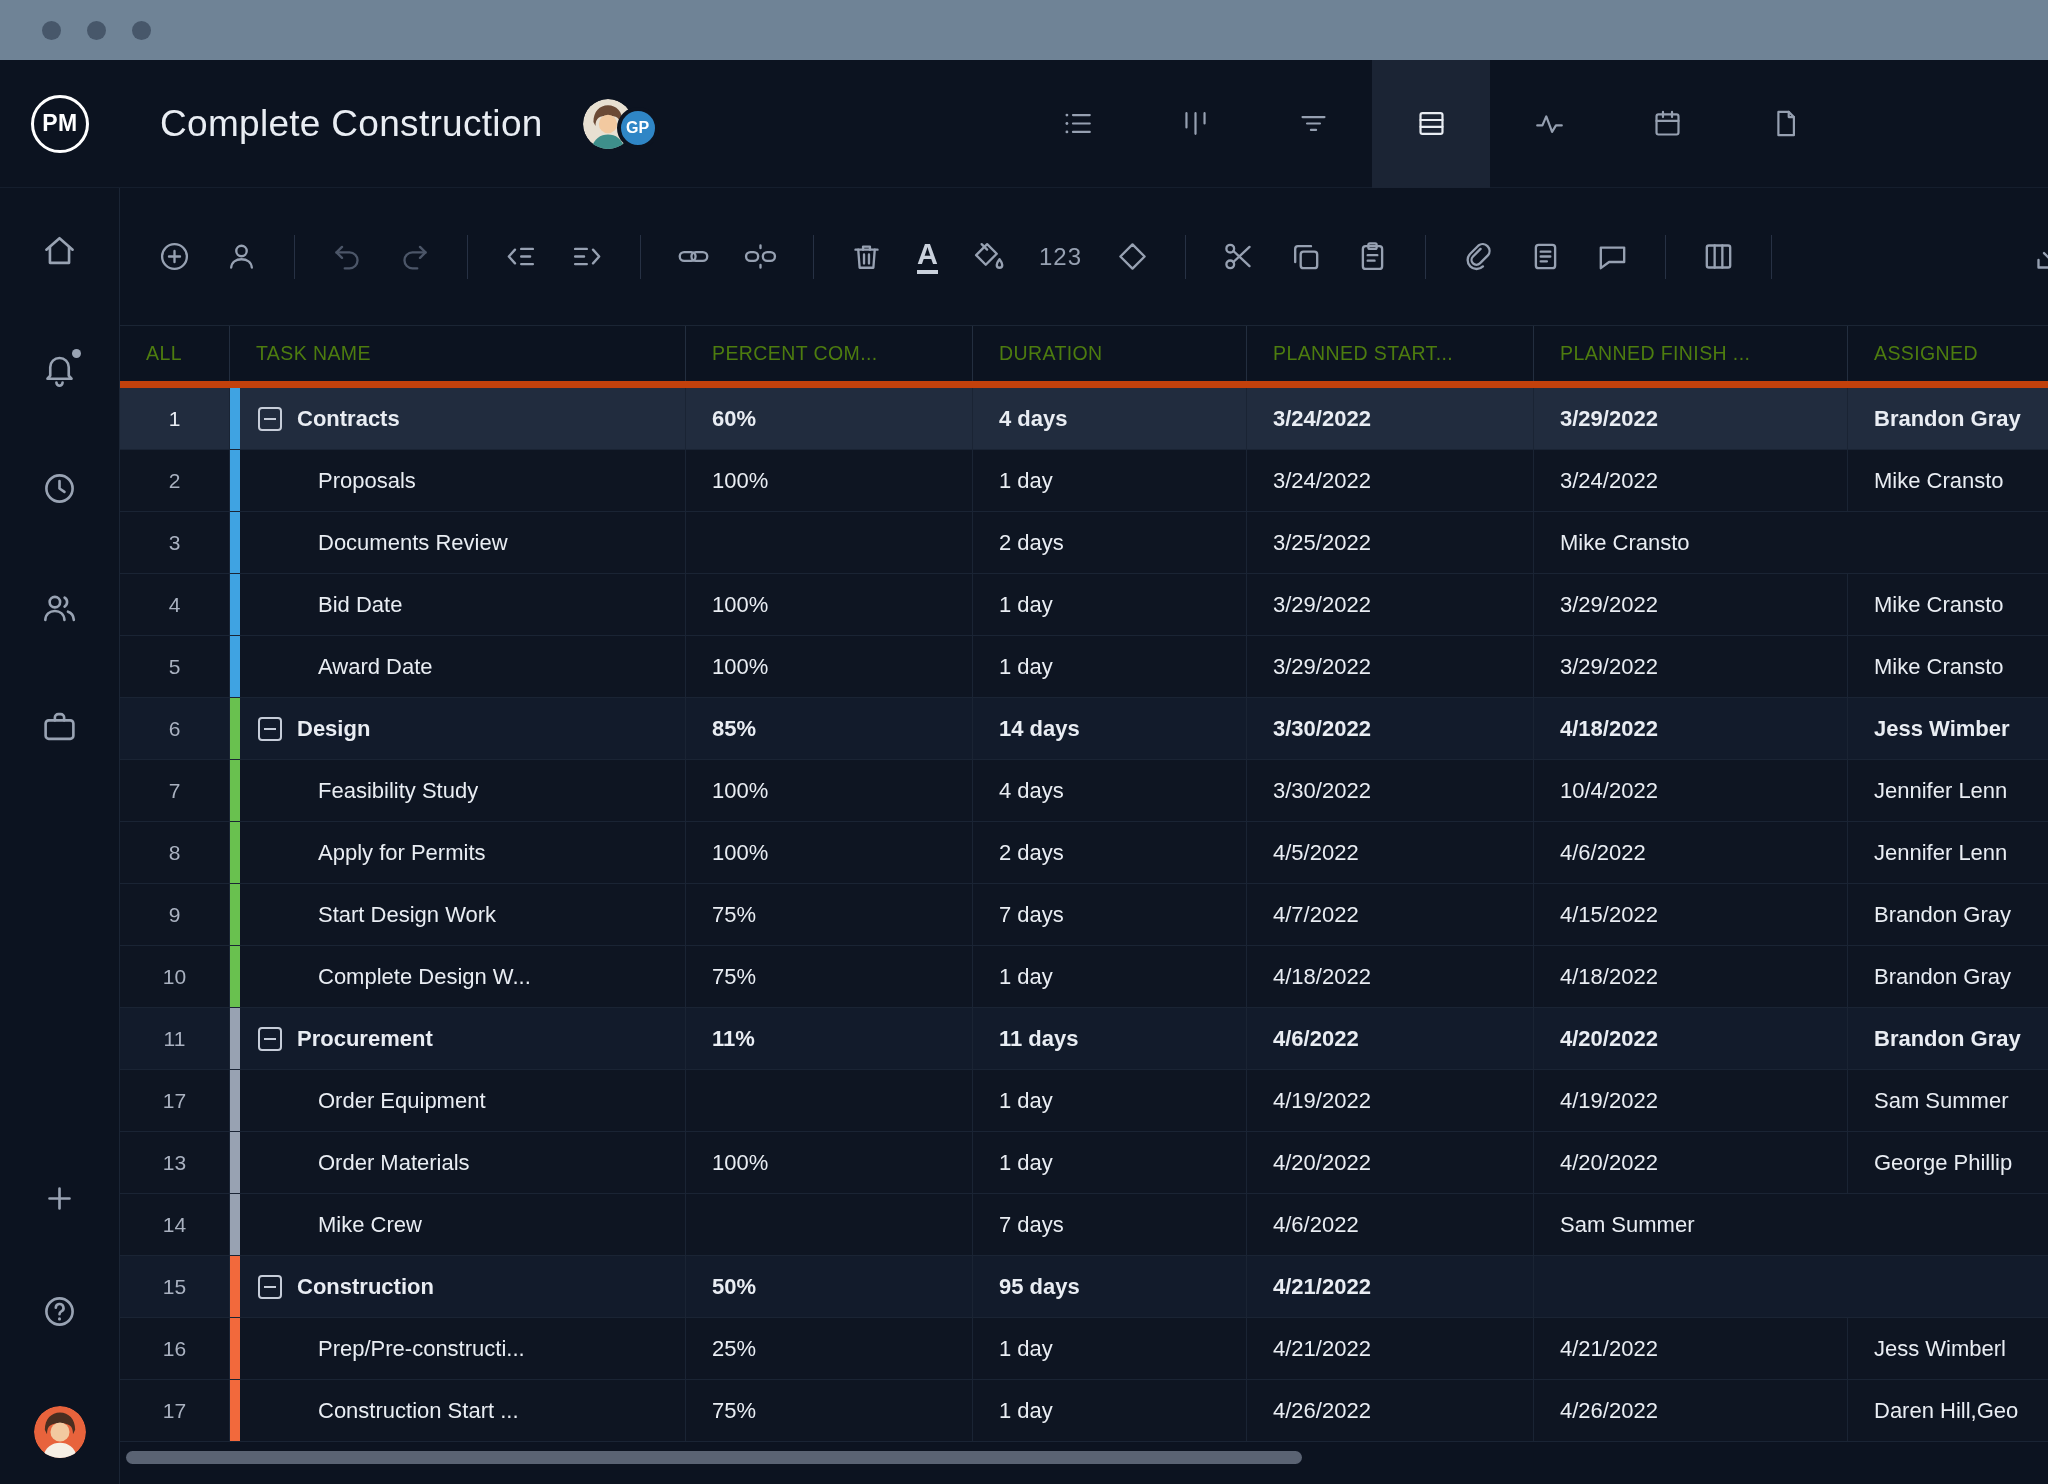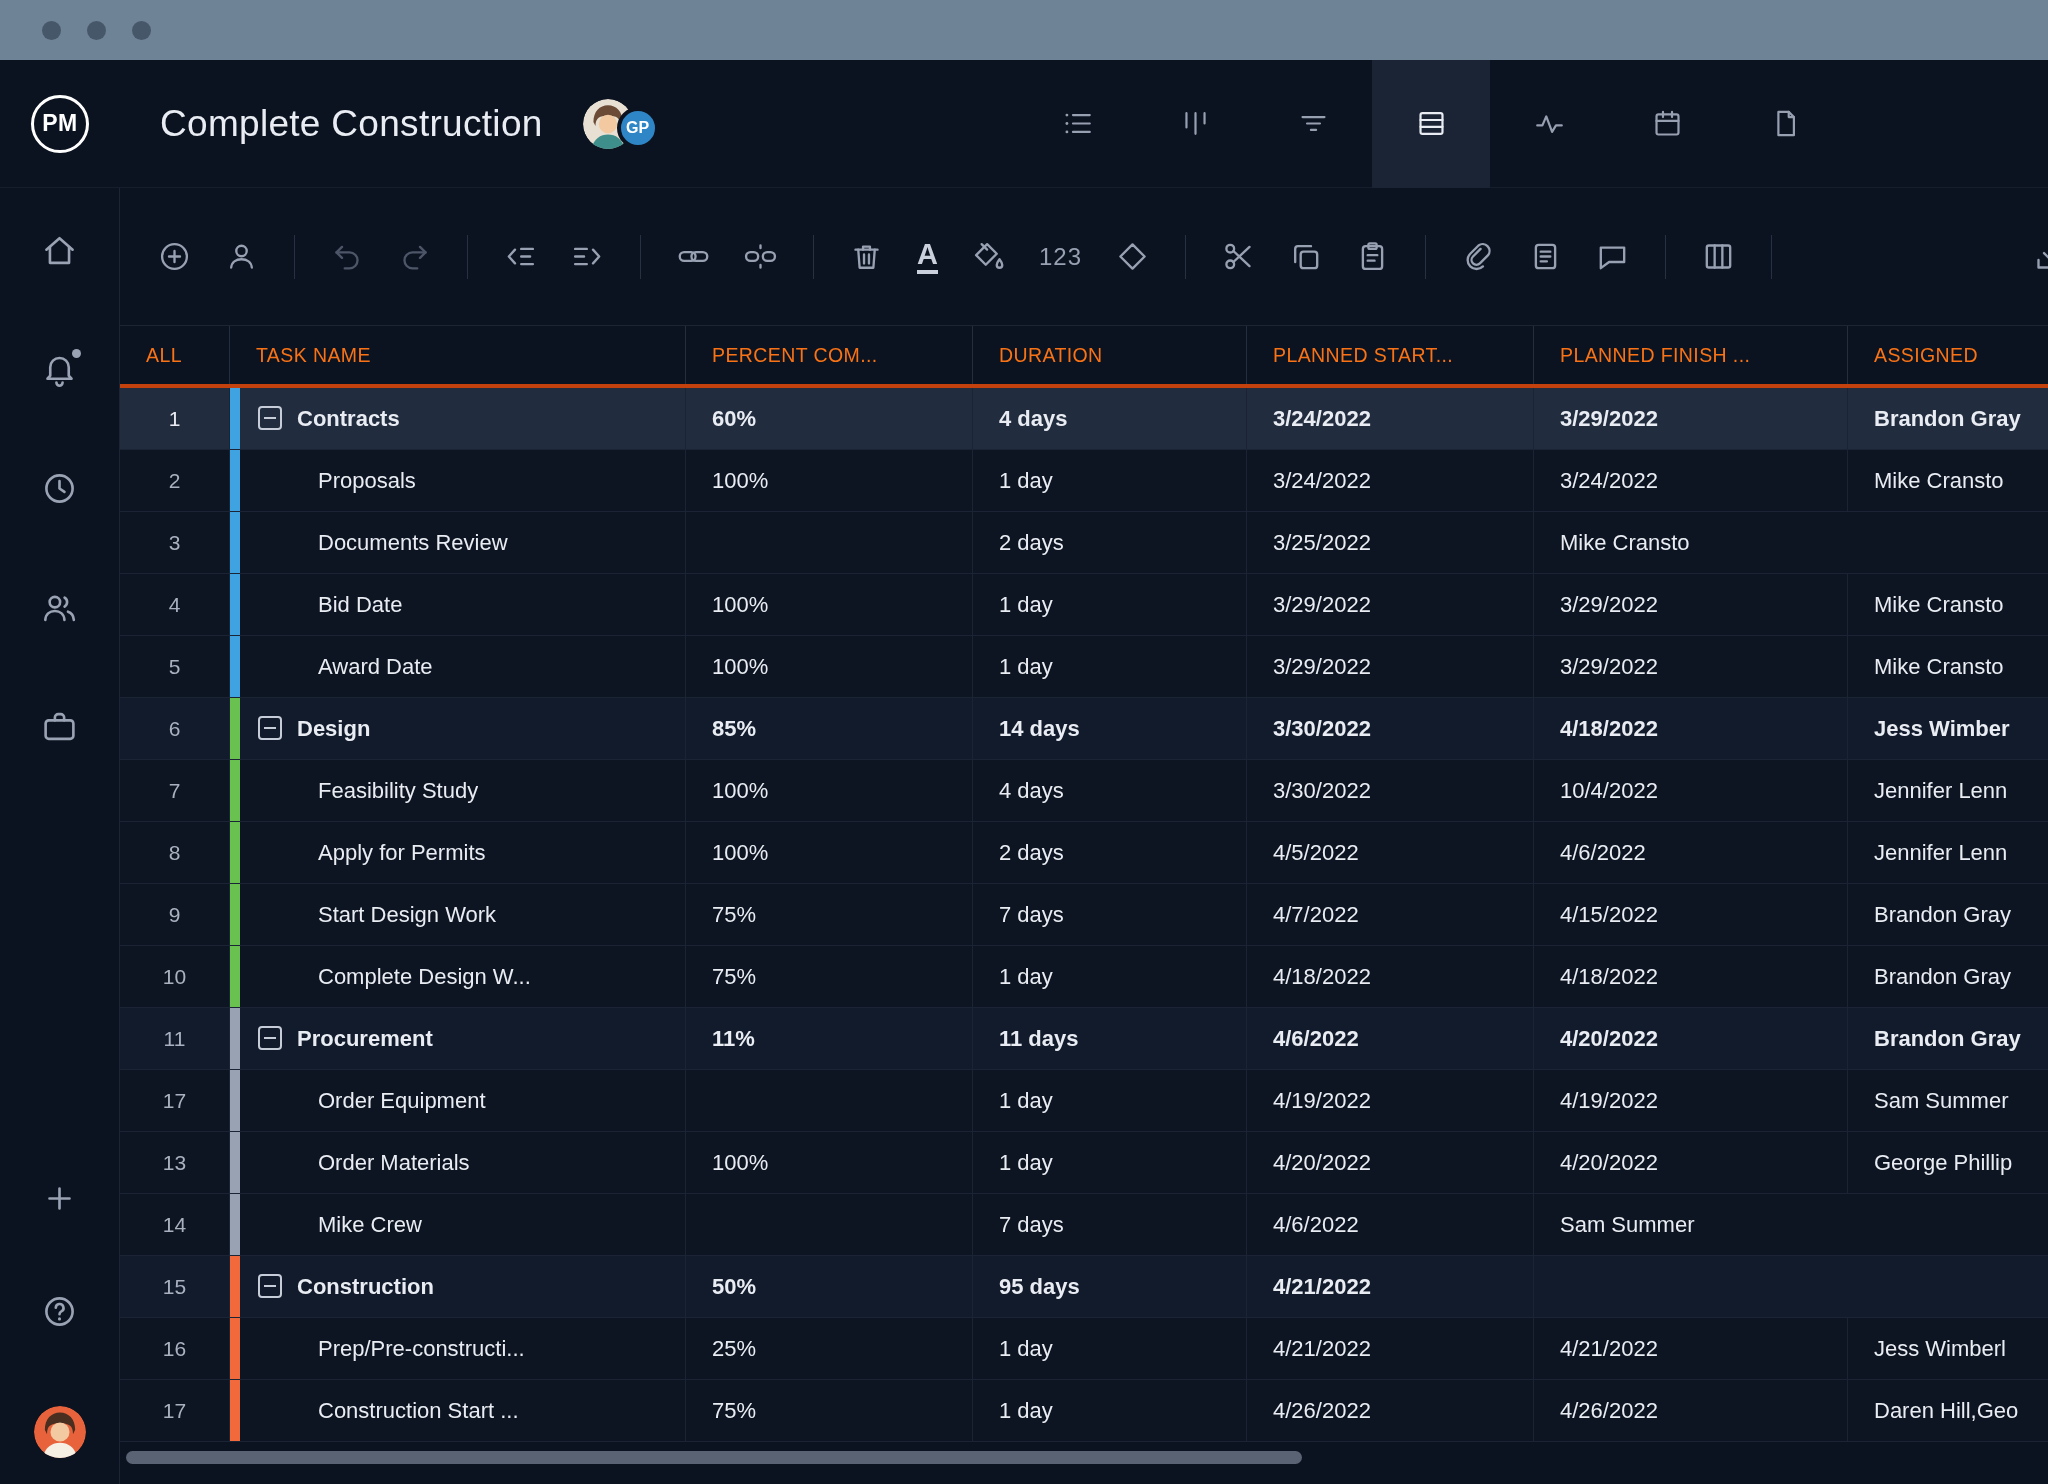--- a/index.html
+++ b/index.html
@@ -44,38 +44,38 @@
   .a-icon{font-size:29px;font-weight:700;color:#CAD1DC;line-height:1;border-bottom:4px solid #CAD1DC;padding-bottom:1px}
   .tb-import{margin-left:auto;margin-right:-18px}
 
   
   .ic{width:33px;height:33px;fill:none;stroke:currentColor;stroke-width:1.7;stroke-linecap:round;stroke-linejoin:round}
   .ic-side{width:37px;height:37px}
   .ic-view{width:31px;height:31px}
 
   
   .table{flex:none;overflow:hidden}
-  .thead{display:flex;height:62px;border-bottom:4px solid #c2410c;color:#f97316;font-size:19.5px;letter-spacing:.4px}
+  .thead{display:flex;height:62px;border-bottom:7px solid #c2410c;color:#4d7c0f;font-size:19.5px;letter-spacing:.4px}
   .thead .cell{display:flex;align-items:center;padding-left:26px;border-right:1px solid #232E3F;overflow:hidden;white-space:nowrap}
   .c0{width:110px;flex:none}
   .c1{width:456px;flex:none}
   .c2{width:287px;flex:none}
   .c3{width:274px;flex:none}
   .c4{width:287px;flex:none}
   .c5{width:314px;flex:none}
   .c6{width:200px;flex:none;border-right:none !important}
   .trow{display:flex;height:62px;background:#0E1522;border-bottom:1px solid #1A2434;font-size:22px;color:#E9EDF3;cursor:pointer}
   .trow.parent{background:#121B2B;font-weight:700}
   .trow.selected{background:#212C3E}
   .trow .cell{display:flex;align-items:center;padding-left:26px;border-right:1px solid #1A2434;overflow:hidden;white-space:nowrap}
   .trow .num{justify-content:center;padding-left:0;color:#A9B1C0;font-weight:400;font-size:21px}
   .trow.selected .num{color:#E9EDF3}
   .trow .name{position:relative;padding-left:0}
   .bar{position:absolute;left:0;top:0;bottom:0;width:10px}
-  .name-inner{display:flex;align-items:flex-start;overflow:hidden;white-space:nowrap}
+  .name-inner{display:flex;align-items:center;overflow:hidden;white-space:nowrap}
   .pindent{padding-left:28px}
   .cindent{padding-left:88px}
   .collapse{width:24px;height:24px;border:2px solid #C6CDD9;border-radius:4px;margin-right:15px;position:relative;flex:none}
   .collapse::after{content:'';position:absolute;left:4px;right:4px;top:50%;height:2px;margin-top:-1px;background:#C6CDD9}
 
   
   .hscroll-track{height:30px;display:flex;align-items:center;padding-left:6px}
   .hscroll-thumb{width:1176px;height:13px;border-radius:7px;background:#5A6373;cursor:grab}
 </style>
 </head>

